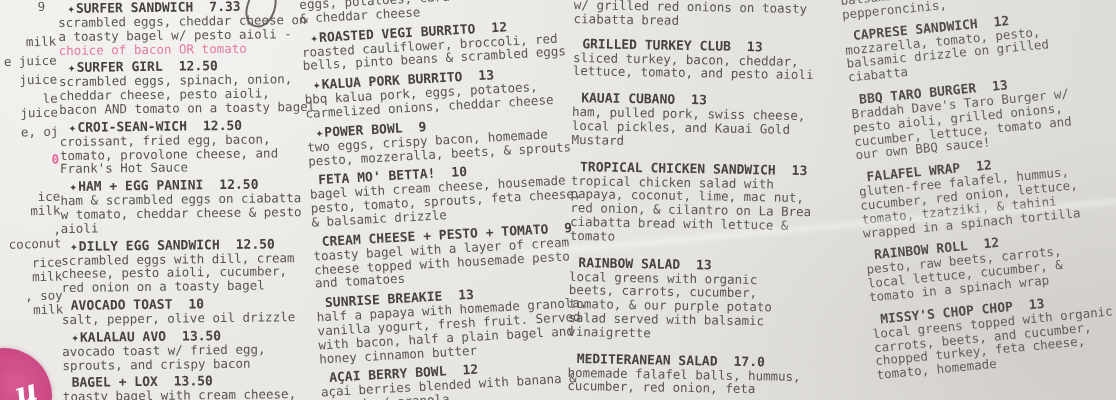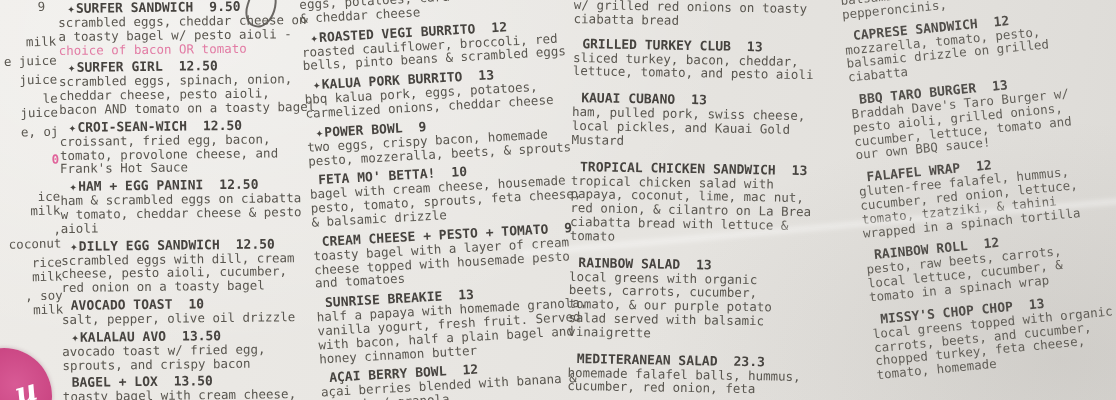--- a/index.html
+++ b/index.html
@@ -63,21 +63,21 @@
       <div class="">e, oj</div>
       <div class="pinkfrag">0</div>
       <div class="">ice milk</div>
       <div class="">, coconut</div>
       <div class="">rice milk</div>
       <div class="">, soy milk</div>
     </div>
   <div class="pen-mark"></div>
   <div class="col c0" id="col0">
       <div class="item">
-        <div class="hd"><span class="star">✦</span><span>SURFER SANDWICH</span><span class="price">9.50</span></div>
+        <div class="hd"><span class="star">✦</span><span>SURFER SANDWICH</span><span class="price">7.33</span></div>
         <div class="desc">scrambled eggs, cheddar cheese on
 a toasty bagel w/ pesto aioli -</div>
         <div class="desc pink">choice of bacon OR tomato</div>
       </div>
       <div class="item">
         <div class="hd"><span class="star">✦</span><span>SURFER GIRL</span><span class="price">12.50</span></div>
         <div class="desc">scrambled eggs, spinach, onion,
 cheddar cheese, pesto aioli,
 bacon AND tomato on a toasty bagel</div>
       </div>
@@ -184,21 +184,21 @@
       </div>
       <div class="item">
         <div class="hd"><span>RAINBOW SALAD</span><span class="price">13</span></div>
         <div class="desc">local greens with organic
 beets, carrots, cucumber,
 tomato, &amp; our purple potato
 salad served with balsamic
 vinaigrette</div>
       </div>
       <div class="item">
-        <div class="hd"><span>MEDITERANEAN SALAD</span><span class="price">23.3</span></div>
+        <div class="hd"><span>MEDITERANEAN SALAD</span><span class="price">17.0</span></div>
         <div class="desc">homemade falafel balls, hummus,
 cucumber, red onion, feta</div>
       </div>
     </div>
   <div class="col c3" id="col3">
       <div class="frag-group">
         <div class="frag desc">balsami</div>
         <div class="frag desc">pepperoncinis,</div>
       </div>
       <div class="item">

